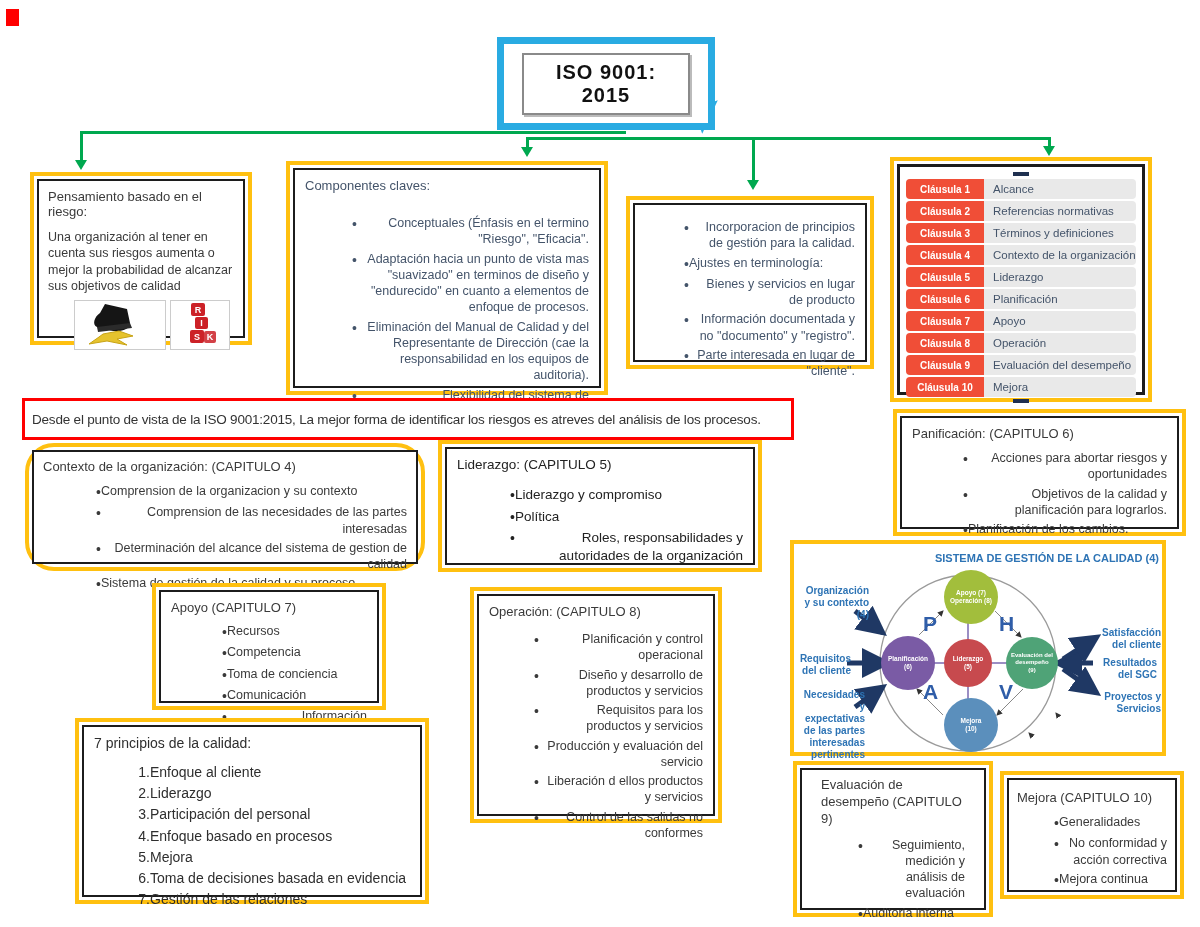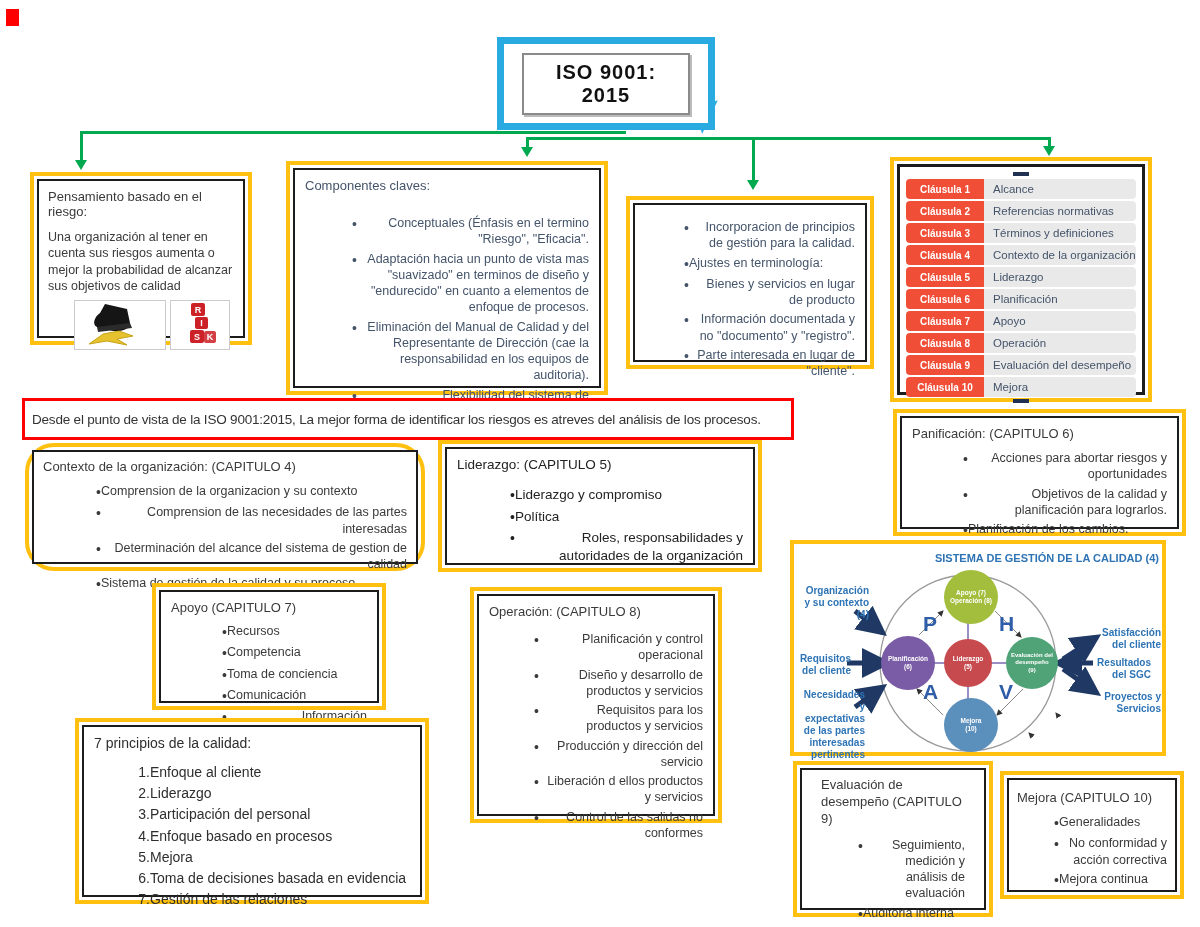--- a/index.html
+++ b/index.html
@@ -303,21 +303,21 @@
       <li>
           <span class="mk"></span>
           <span>Diseño y desarrollo de productos y servicios</span>
         </li>
       <li>
           <span class="mk"></span>
           <span>Requisitos para los productos y servicios</span>
         </li>
       <li>
           <span class="mk"></span>
-          <span>Producción y dirección del servicio</span>
+          <span>Producción y evaluación del servicio</span>
         </li>
       <li>
           <span class="mk"></span>
           <span>Liberación d ellos productos y servicios</span>
         </li>
       <li>
           <span class="mk"></span>
           <span>Control de las salidas no conformes</span>
         </li>
     </ul>
@@ -412,21 +412,21 @@
 
     <div class="phva" style="left:126px;top:65px;">P</div>
     <div class="phva" style="left:202px;top:65px;">H</div>
     <div class="phva" style="left:126px;top:133px;">A</div>
     <div class="phva" style="left:202px;top:133px;">V</div>
 
     <div class="slabel" style="left:6px;top:38px;width:66px;">Organización y su contexto (4)</div>
     <div class="slabel" style="left:2px;top:106px;width:52px;">Requisitos del cliente</div>
     <div class="slabel" style="left:2px;top:142px;width:66px;">Necesidades y expectativas de las partes interesadas pertinentes (4)</div>
     <div class="slabel" style="left:302px;top:80px;width:62px;">Satisfacción del cliente</div>
-    <div class="slabel" style="left:292px;top:110px;width:62px;">Resultados del SGC</div>
+    <div class="slabel" style="left:298px;top:110px;width:62px;">Resultados del SGC</div>
     <div class="slabel" style="left:302px;top:144px;width:62px;">Proyectos y Servicios</div>
   </div>
 </div>
 
 <div class="obox" style="left:793px;top:761px;width:200px;height:156px;">
   <div class="ibox" style="font-size:12.5px;padding:7px 19px;">
     <div class="boxtitle" style="line-height:1.3;">Evaluación de desempeño (CAPITULO 9)</div>
     <ul class="b" style="margin-top:9px;margin-left:14px;">
       <li>
           <span class="mk" style="width:28px;"></span>

